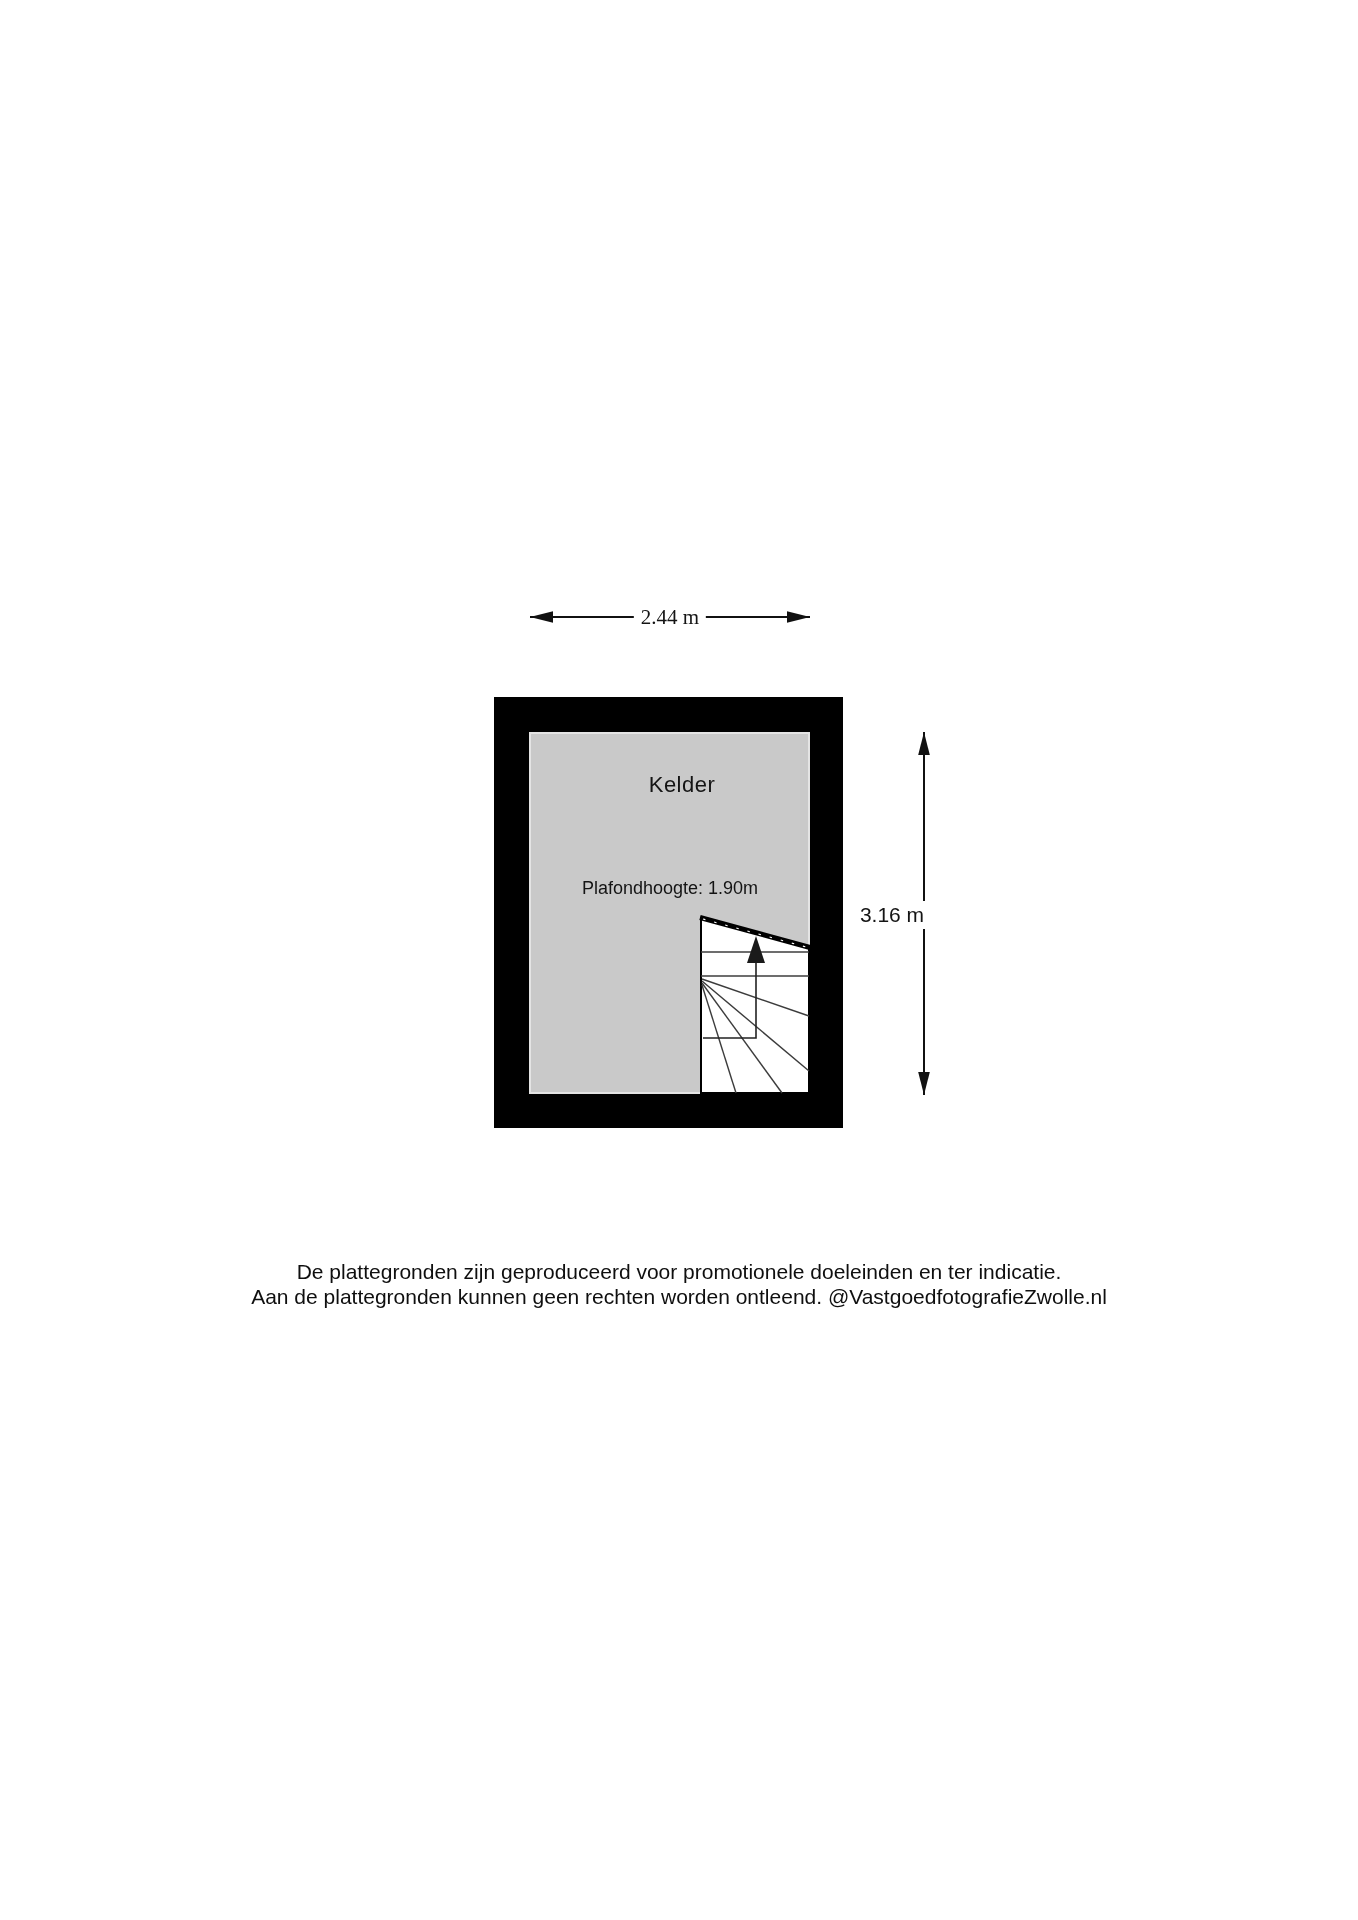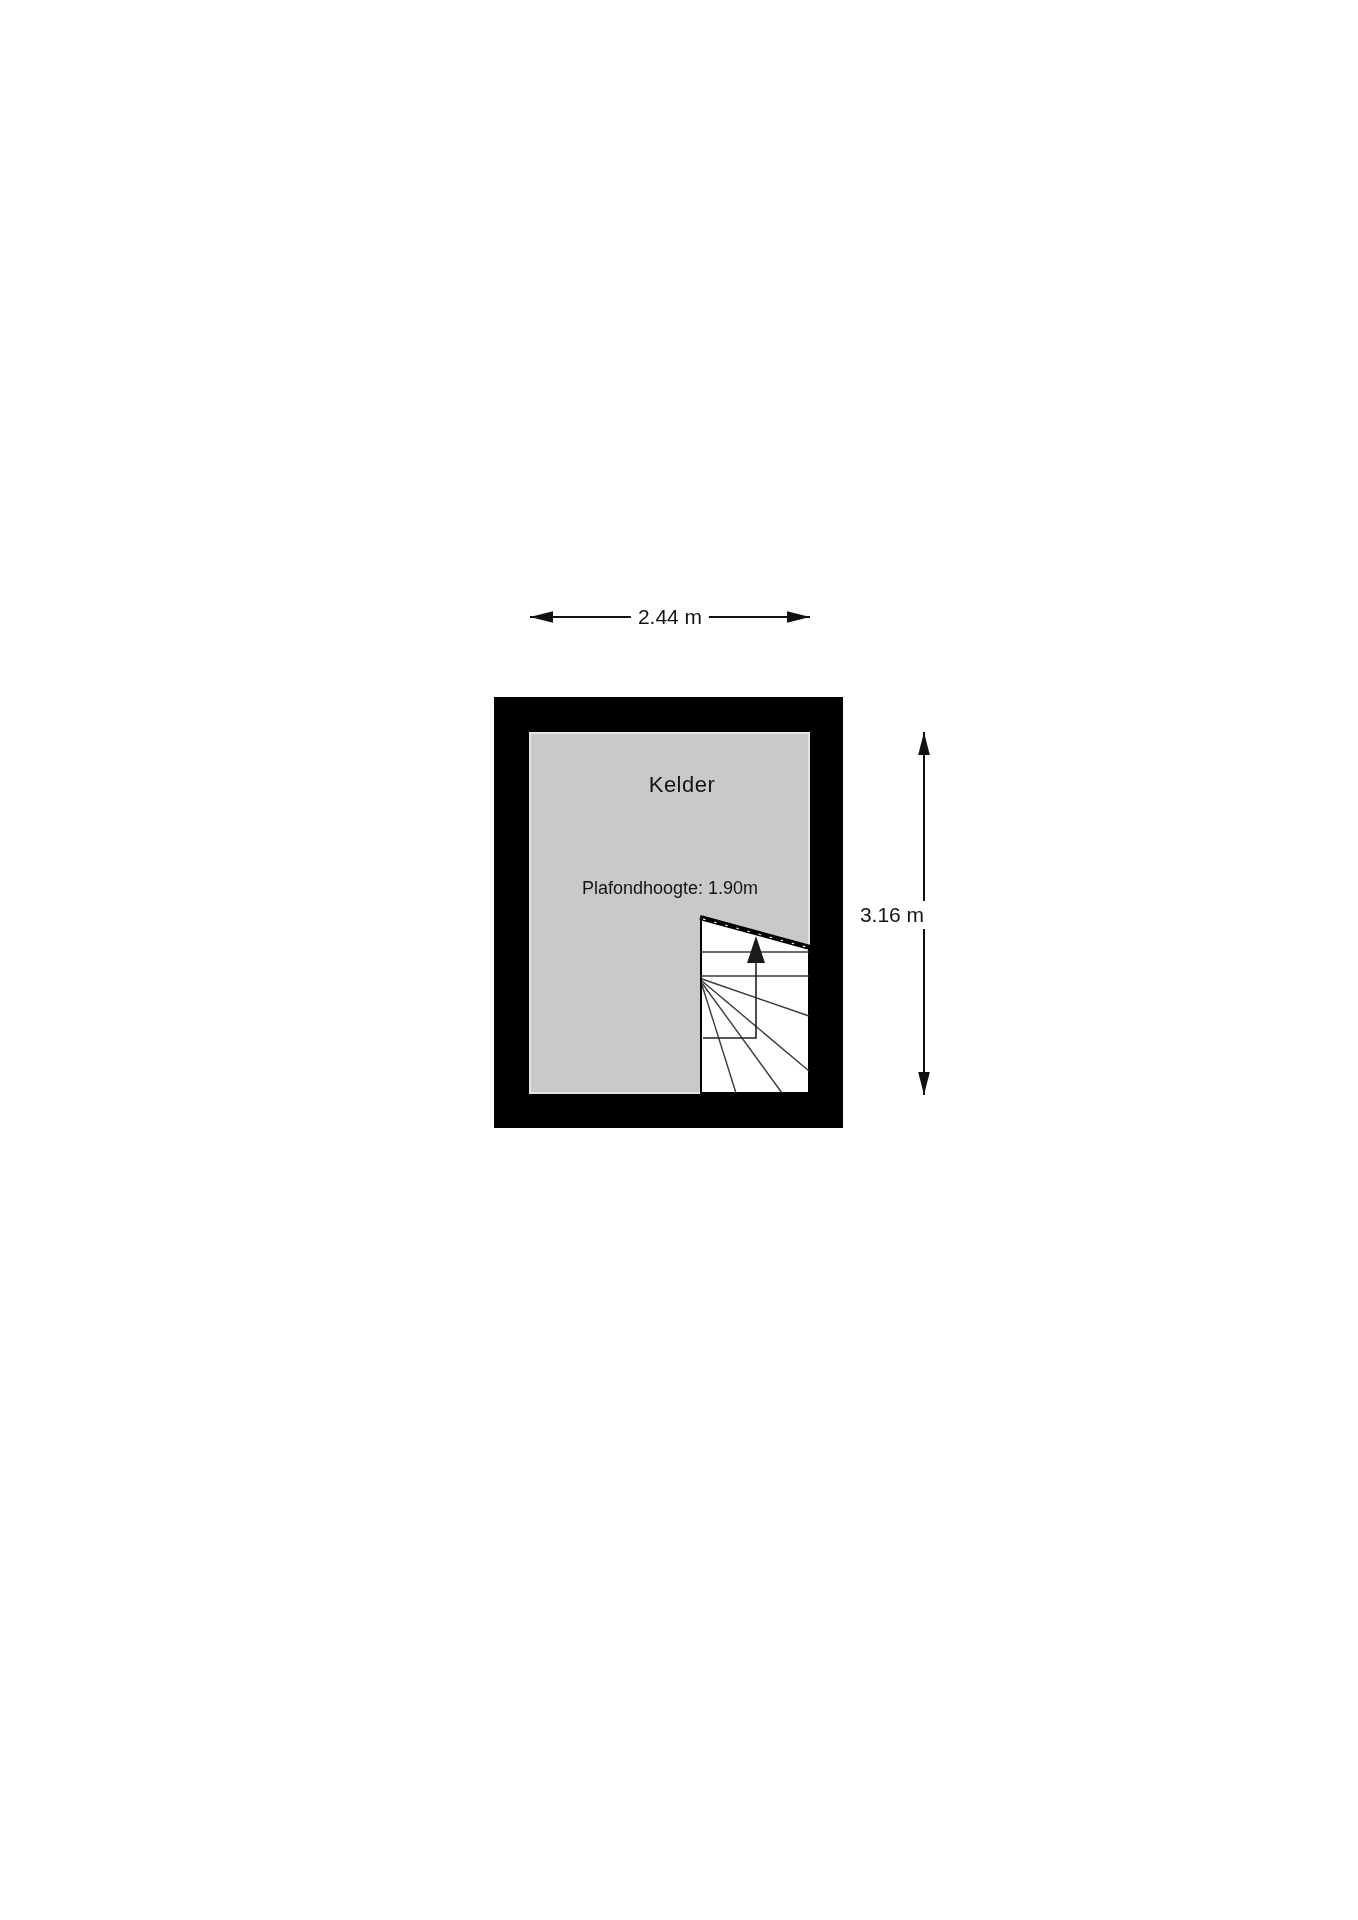--- a/index.html
+++ b/index.html
@@ -89,22 +89,26 @@
       <polygon points="810,617 787,611.2 787,622.8" fill="#111111"></polygon>
     </g>
 
     <g>
       <line x1="924" y1="732" x2="924" y2="1095" stroke="#111111" stroke-width="2"></line>
       <polygon points="924,732 918.2,755 929.8,755" fill="#111111"></polygon>
       <polygon points="924,1095 918.2,1072 929.8,1072" fill="#111111"></polygon>
     </g>
   </svg>
 
-  <div class="label dim-label" style="left:670px; top:617px;">2.44 m</div>
+  <div class="label dim-label" style="left:670px; top:617px;font-family:Liberation Serif, serif;">2.44 m</div>
 
   <div class="label dim-label" style="left:892px; top:915px;">3.16 m</div>
 
   <div class="label room-name" style="left:670px; top:785px;margin-left:12px;">Kelder</div>
 
   <div class="label room-sub" style="left:670px; top:888px;">Plafondhoogte: 1.90m</div>
 
+  <div class="disclaimer">
+    <div>De plattegronden zijn geproduceerd voor promotionele doeleinden en ter indicatie.</div>
+    <div>Aan de plattegronden kunnen geen rechten worden ontleend. @VastgoedfotografieZwolle.nl</div>
+  </div>
 
 </div>
 
 </body></html>

